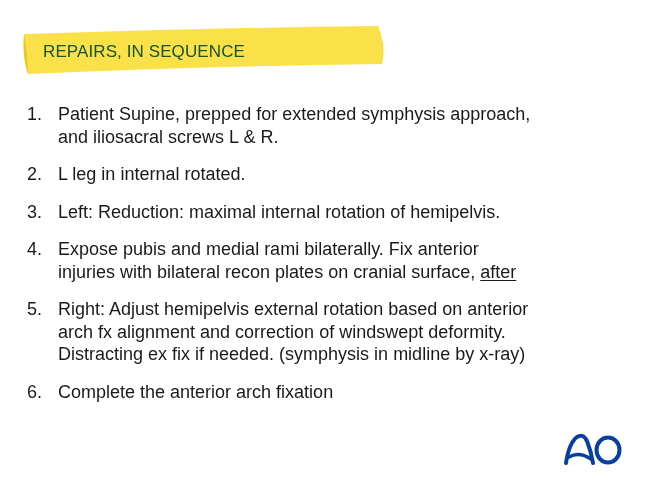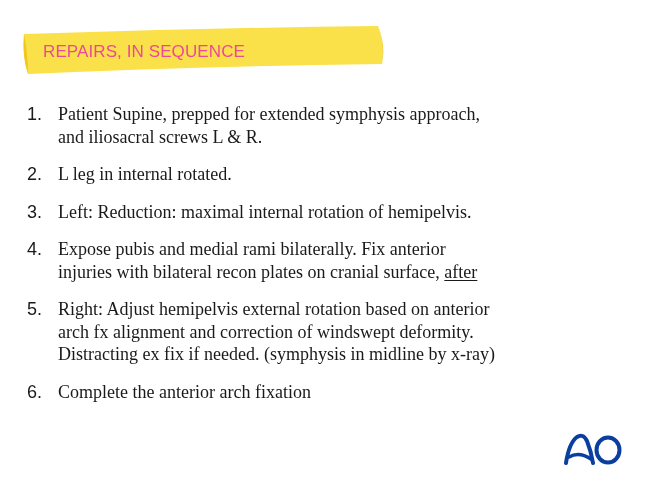--- a/index.html
+++ b/index.html
@@ -26,21 +26,21 @@
       position: absolute;
       left: 0;
       top: 0;
     }
     .banner-title {
       position: absolute;
       left: 21px;
       top: 16px;
       font-size: 17px;
       letter-spacing: 0.1px;
-      color: #ec4899;
+      color: #14532d;
       white-space: nowrap;
     }
     .steps {
       position: absolute;
       left: 27px;
       top: 103px;
       width: 600px;
       margin: 0;
       padding: 0;
       list-style: none;
@@ -55,21 +55,20 @@
     .step-num {
       width: 31px;
       flex: 0 0 31px;
     }
     .step-text {
       flex: 1;
     }
     .step-text .line {
       display: block;
       white-space: nowrap;
-      font-family: Liberation Serif, serif;
     }
     .u {
       text-decoration: underline;
       text-underline-offset: 2px;
       text-align: right;
     }
     .logo {
       position: absolute;
       left: 563px;
       top: 433px;

